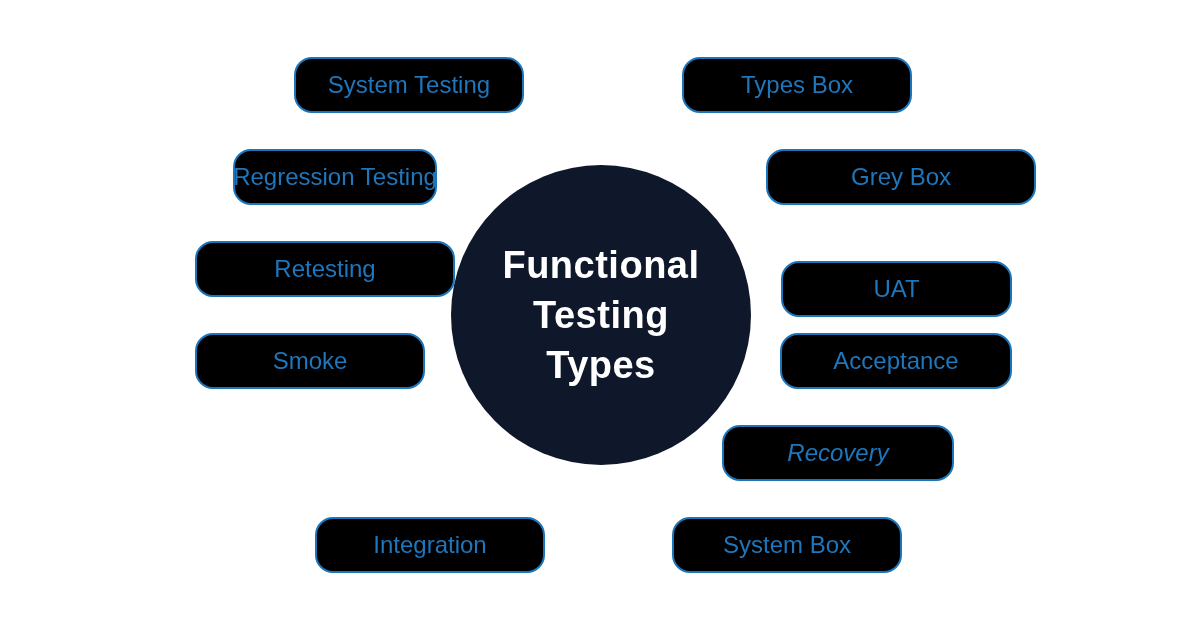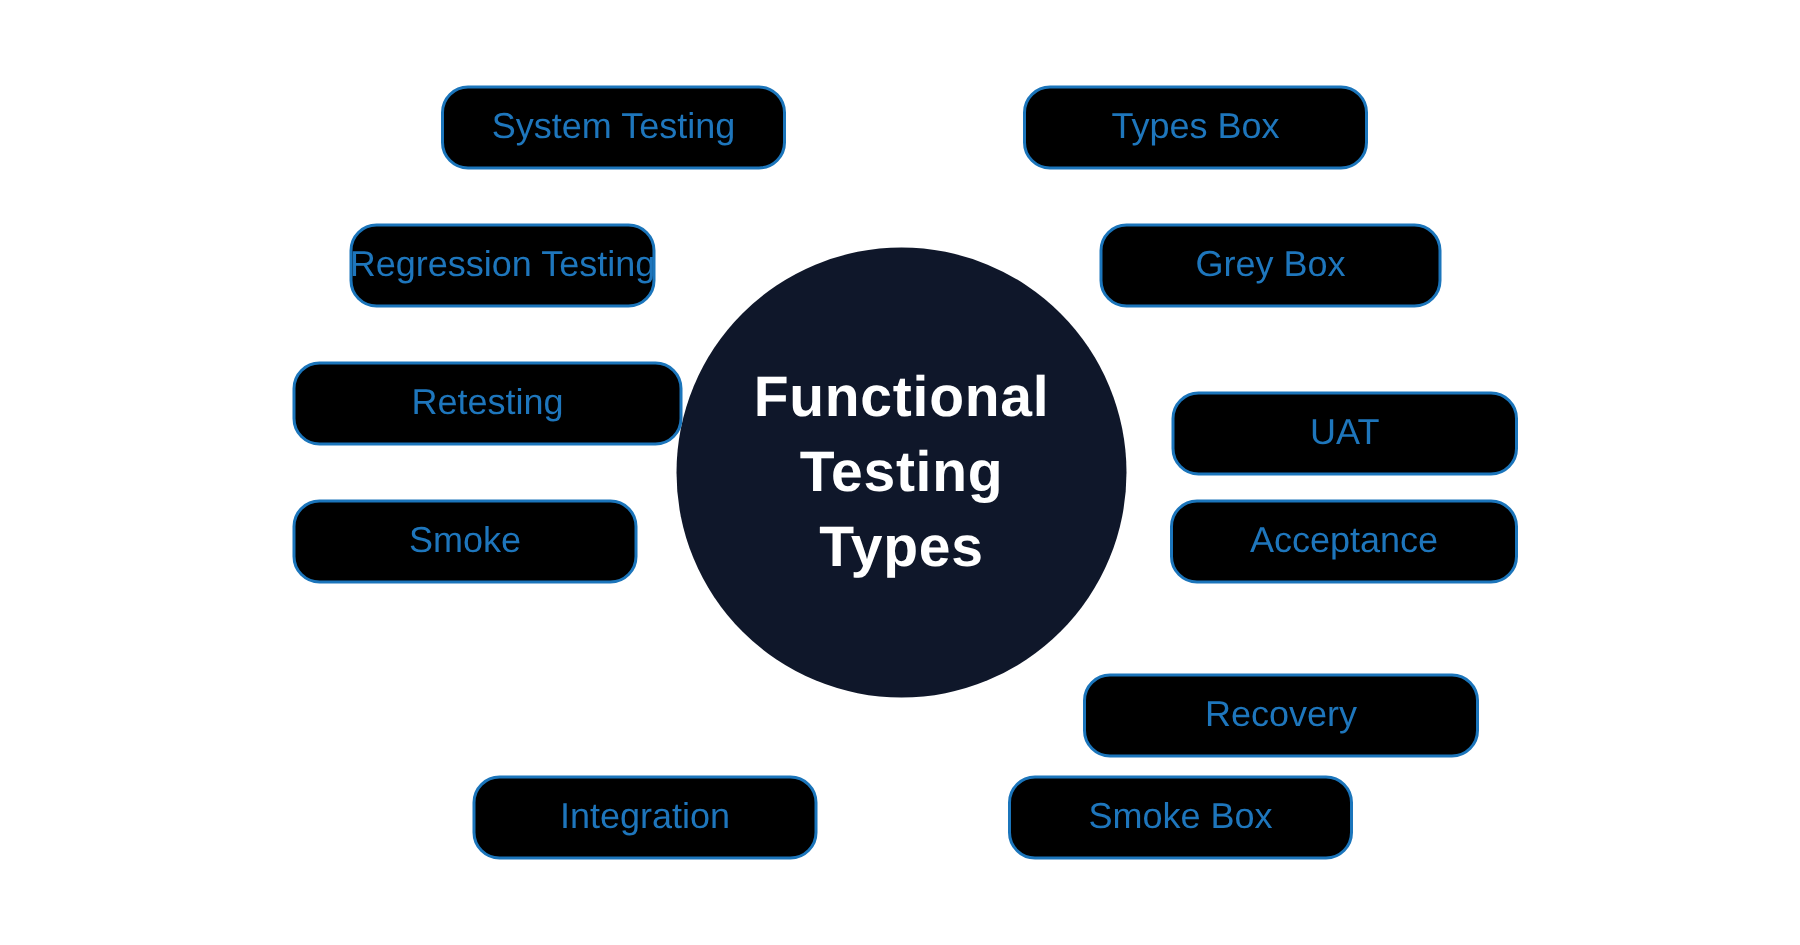--- a/index.html
+++ b/index.html
@@ -51,24 +51,24 @@
   }
   
   .l1 { left: 294px; top: 57px;  width: 230px; }
   .l2 { left: 233px; top: 149px; width: 204px; }
   .l3 { left: 195px; top: 241px; width: 260px; }
   .l4 { left: 195px; top: 333px; width: 230px; }
   .l5 { left: 253px; top: 425px; width: 230px; }
   .l6 { left: 315px; top: 517px; width: 230px; }
   
   .r1 { left: 682px; top: 57px;  width: 230px; }
-  .r2 { left: 733px; top: 149px; width: 228px; }
+  .r2 { left: 766px; top: 149px; width: 270px; }
   .r3 { left: 781px; top: 241px; width: 231px; margin-top: 20px; }
   .r4 { left: 780px; top: 333px; width: 232px; }
-  .r5 { left: 722px; top: 449px; width: 264px; }
+  .r5 { left: 722px; top: 425px; width: 232px; font-style: italic; }
   .r6 { left: 672px; top: 517px; width: 230px; }
 </style>
 </head>
 <body>
 
 <div class="canvas">
 
   <div class="center-circle">
     <div class="center-title">
       <div>Functional</div>
@@ -81,15 +81,15 @@
   <div class="type-box l2">Regression Testing</div>
   <div class="type-box l3">Retesting</div>
   <div class="type-box l4">Smoke</div>
   <div class="type-box l6">Integration</div>
 
   <div class="type-box r1">Types Box</div>
   <div class="type-box r2">Grey Box</div>
   <div class="type-box r3">UAT</div>
   <div class="type-box r4">Acceptance</div>
   <div class="type-box r5">Recovery</div>
-  <div class="type-box r6">Smoke Box</div>
+  <div class="type-box r6">System Box</div>
 
 </div>
 
 </body></html>

